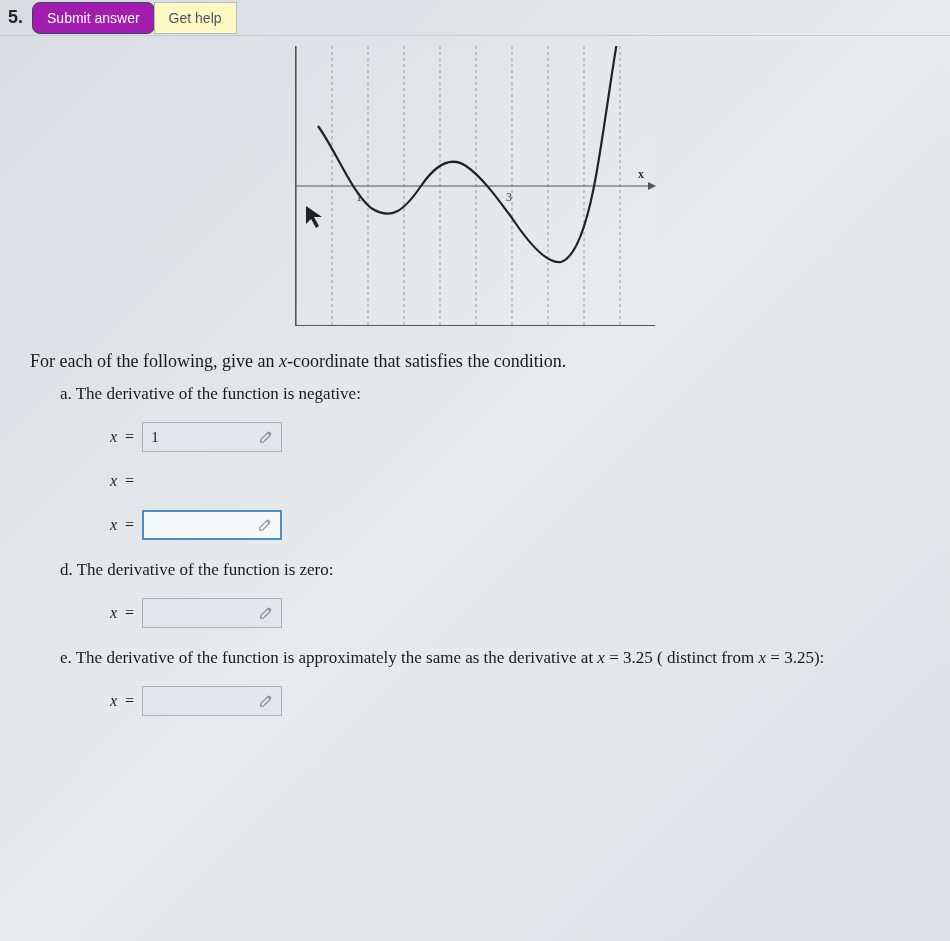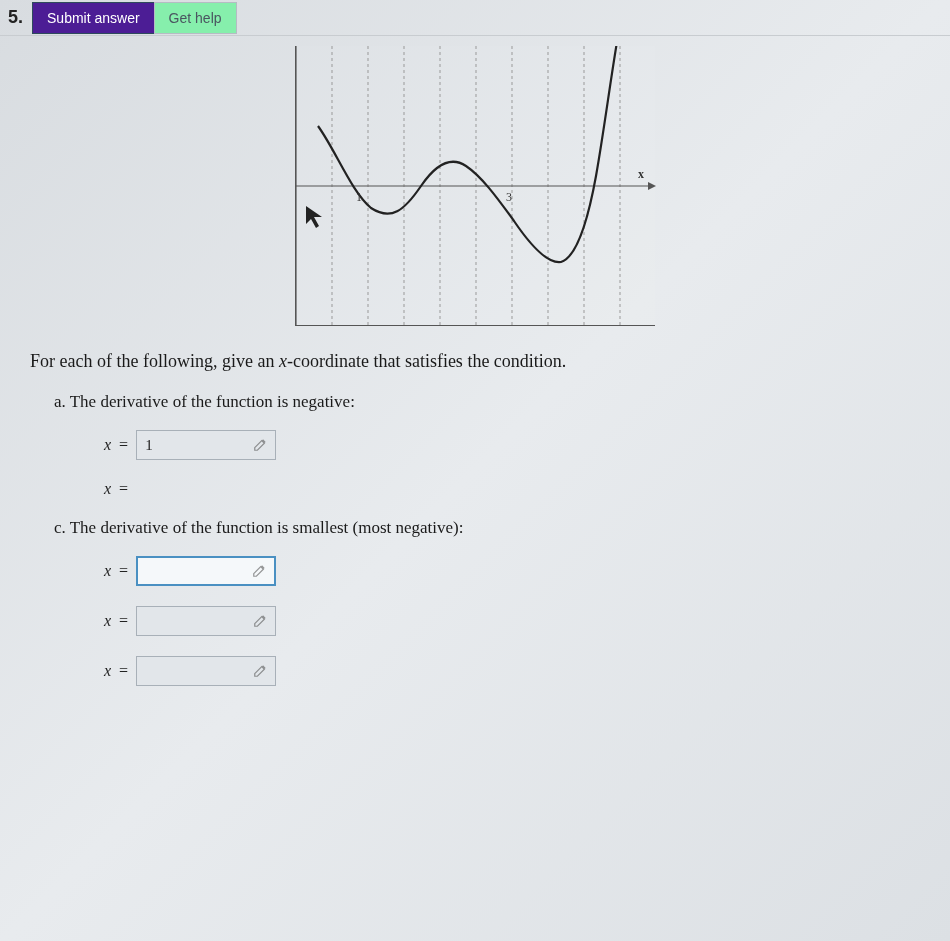--- a/index.html
+++ b/index.html
@@ -24,54 +24,55 @@
     font-weight: bold;
     font-size: 18px;
     color: #222;
     margin-right: 10px;
   }
   .btn {
     font-family: Arial, sans-serif;
     font-size: 14px;
     padding: 7px 14px;
     border: 1px solid #b5bcc3;
-    background: #86efac;
+    background: #fef9c3;
     color: #4a5560;
     cursor: pointer;
     margin-left: -1px;
   }
   .btn.primary {
-    background: #4c1d95;
+    background: #a21caf;
     color: #fff;
     border-color: #2e4a5c;
+    border-radius: 8px;
   }
   .content {
     padding: 10px 30px 20px 30px;
   }
   .graph-wrap {
     display: flex;
     justify-content: center;
     margin-bottom: 25px;
   }
   .graph {
     width: 360px;
     height: 280px;
     border: 1px solid #555;
     border-top: none;
     border-right: none;
     position: relative;
     background: rgba(255,255,255,0.05);
   }
   .prompt {
     font-size: 18px;
-    margin: 20px 0 20px 0;
+    margin: 20px 0 12px 0;
     color: #1a1a1a;
   }
   .subpart {
-    margin-left: 24px;
+    margin-left: 30px;
     margin-bottom: 20px;
   }
   .subpart-text {
     font-size: 17px;
     margin-bottom: 18px;
     color: #1a1a1a;
   }
   .answer-row {
     margin-left: 50px;
     display: flex;
@@ -175,47 +176,50 @@
   </div>
 
   <div class="subpart">
     <div class="answer-row">
       <span class="xlabel">x</span>
       <span class="eq">=</span>
     </div>
   </div>
 
   <div class="subpart">
-    <p class="subpart-text">c. The derivative of the function is smallest (most negative):</p>
     <div class="answer-row">
       <span class="xlabel">x</span>
       <span class="eq">=</span>
       <div class="answer-input active">
         <span class="val"></span>
         <span class="pencil-icon"><svg viewBox="0 0 16 16">
               <path d="M2 11 L10 3 L13 6 L5 14 L2 14 Z M11 2 L14 5" stroke="#555" stroke-width="1.4" fill="none"></path>
             </svg></span>
       </div>
     </div>
   </div>
 
   <div class="subpart">
+    <p class="subpart-text">d. The derivative of the function is zero:</p>
     <div class="answer-row">
       <span class="xlabel">x</span>
       <span class="eq">=</span>
       <div class="answer-input">
         <span class="val"></span>
         <span class="pencil-icon"><svg viewBox="0 0 16 16">
               <path d="M2 11 L10 3 L13 6 L5 14 L2 14 Z M11 2 L14 5" stroke="#555" stroke-width="1.4" fill="none"></path>
             </svg></span>
       </div>
     </div>
   </div>
 
   <div class="subpart">
+    <p class="subpart-text">
+      <span>e. The derivative of the function is approximately the same as the derivative at </span><span class="math-var">x</span><span> = 3.25 ( distinct from </span><span class="math-var">x</span><span> = 3.25):</span>
+    </p>
     <div class="answer-row">
       <span class="xlabel">x</span>
       <span class="eq">=</span>
       <div class="answer-input">
         <span class="val"></span>
         <span class="pencil-icon"><svg viewBox="0 0 16 16">
               <path d="M2 11 L10 3 L13 6 L5 14 L2 14 Z M11 2 L14 5" stroke="#555" stroke-width="1.4" fill="none"></path>
             </svg></span>
       </div>
     </div>

